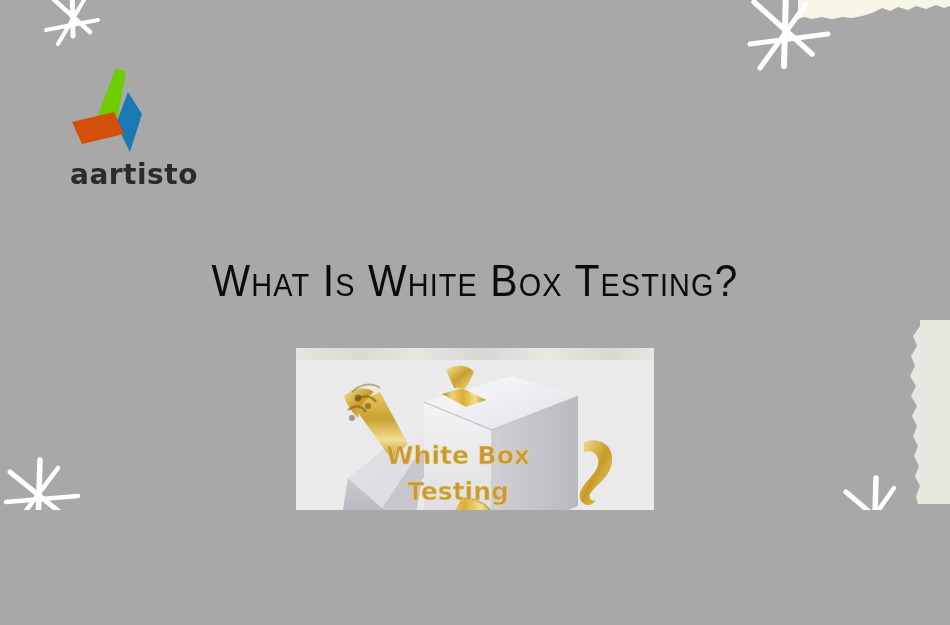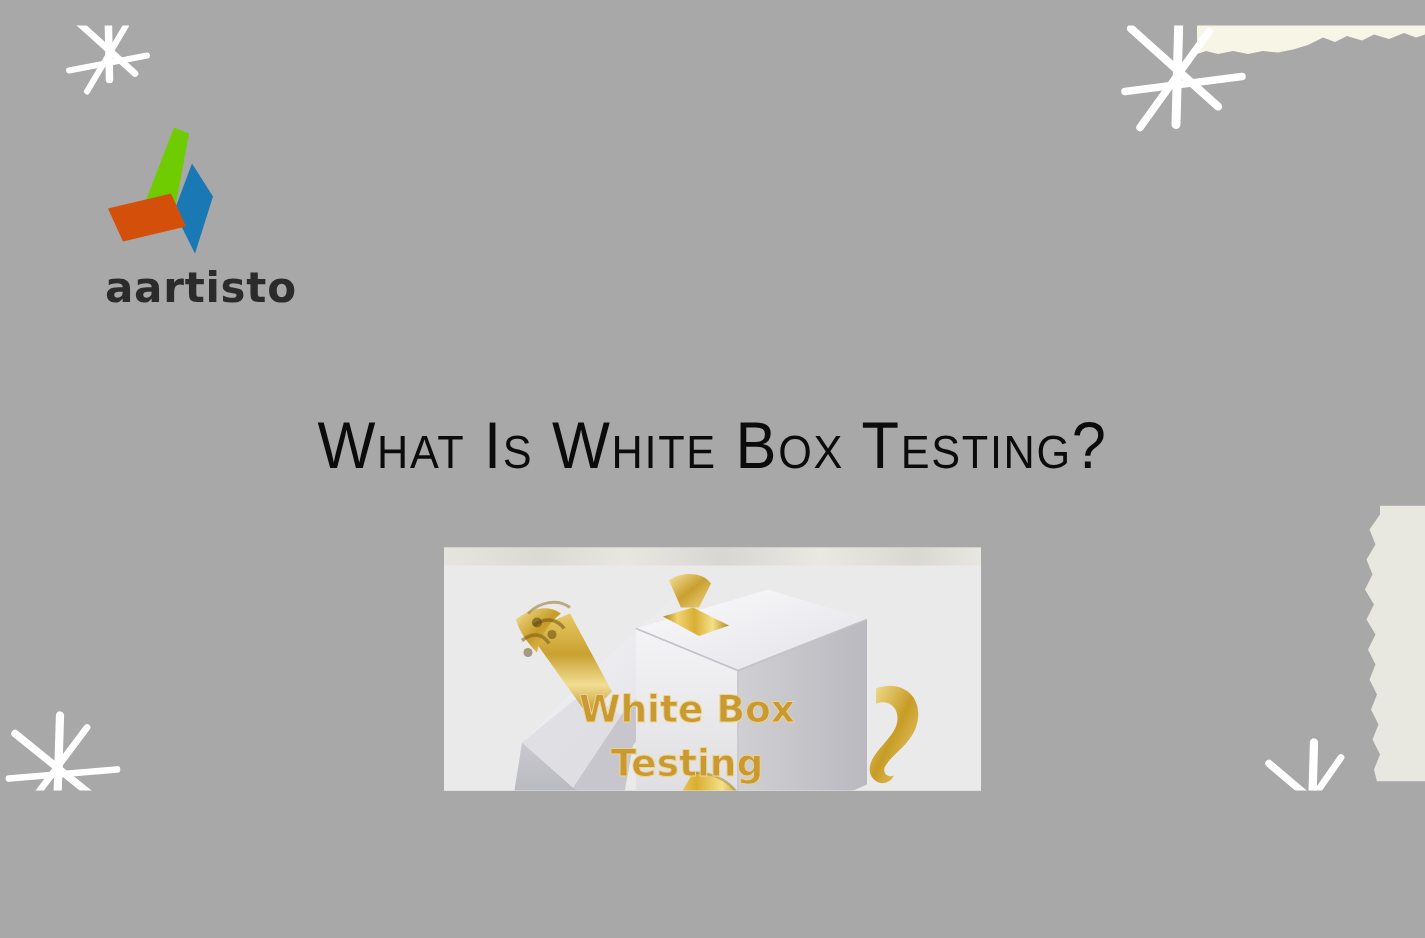--- a/index.html
+++ b/index.html
@@ -11,21 +11,21 @@
     width: 950px;
     height: 625px;
     overflow: hidden;
     background: #a8a8a8;
     font-family: "Liberation Sans", sans-serif;
     position: relative;
   }
 
   .stage {
     position: absolute;
-    left: 0; top: 17px;
+    left: 0; top: 0;
     width: 950px;
     height: 510px;
     background: #a8a8a8;
     overflow: hidden;
   }
 
   
   .deco {
     position: absolute;
     pointer-events: none;

